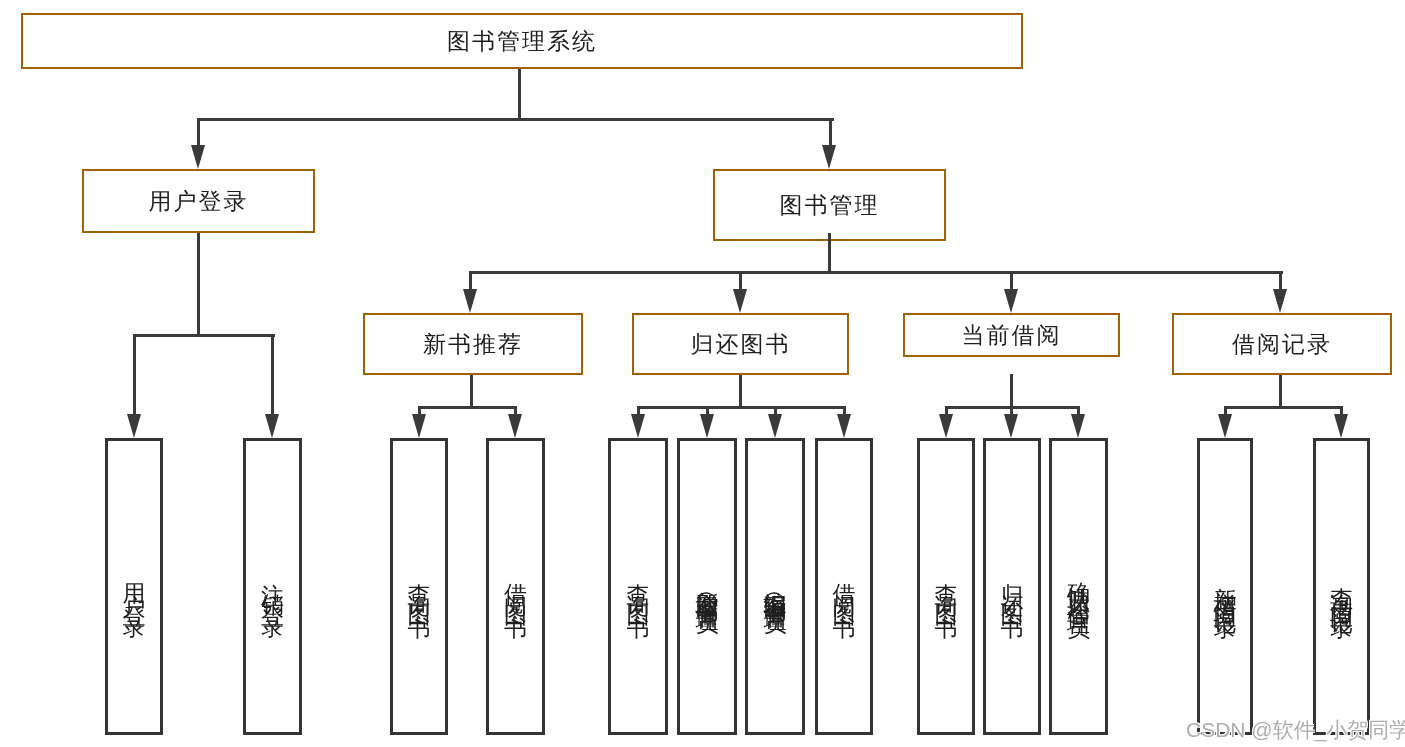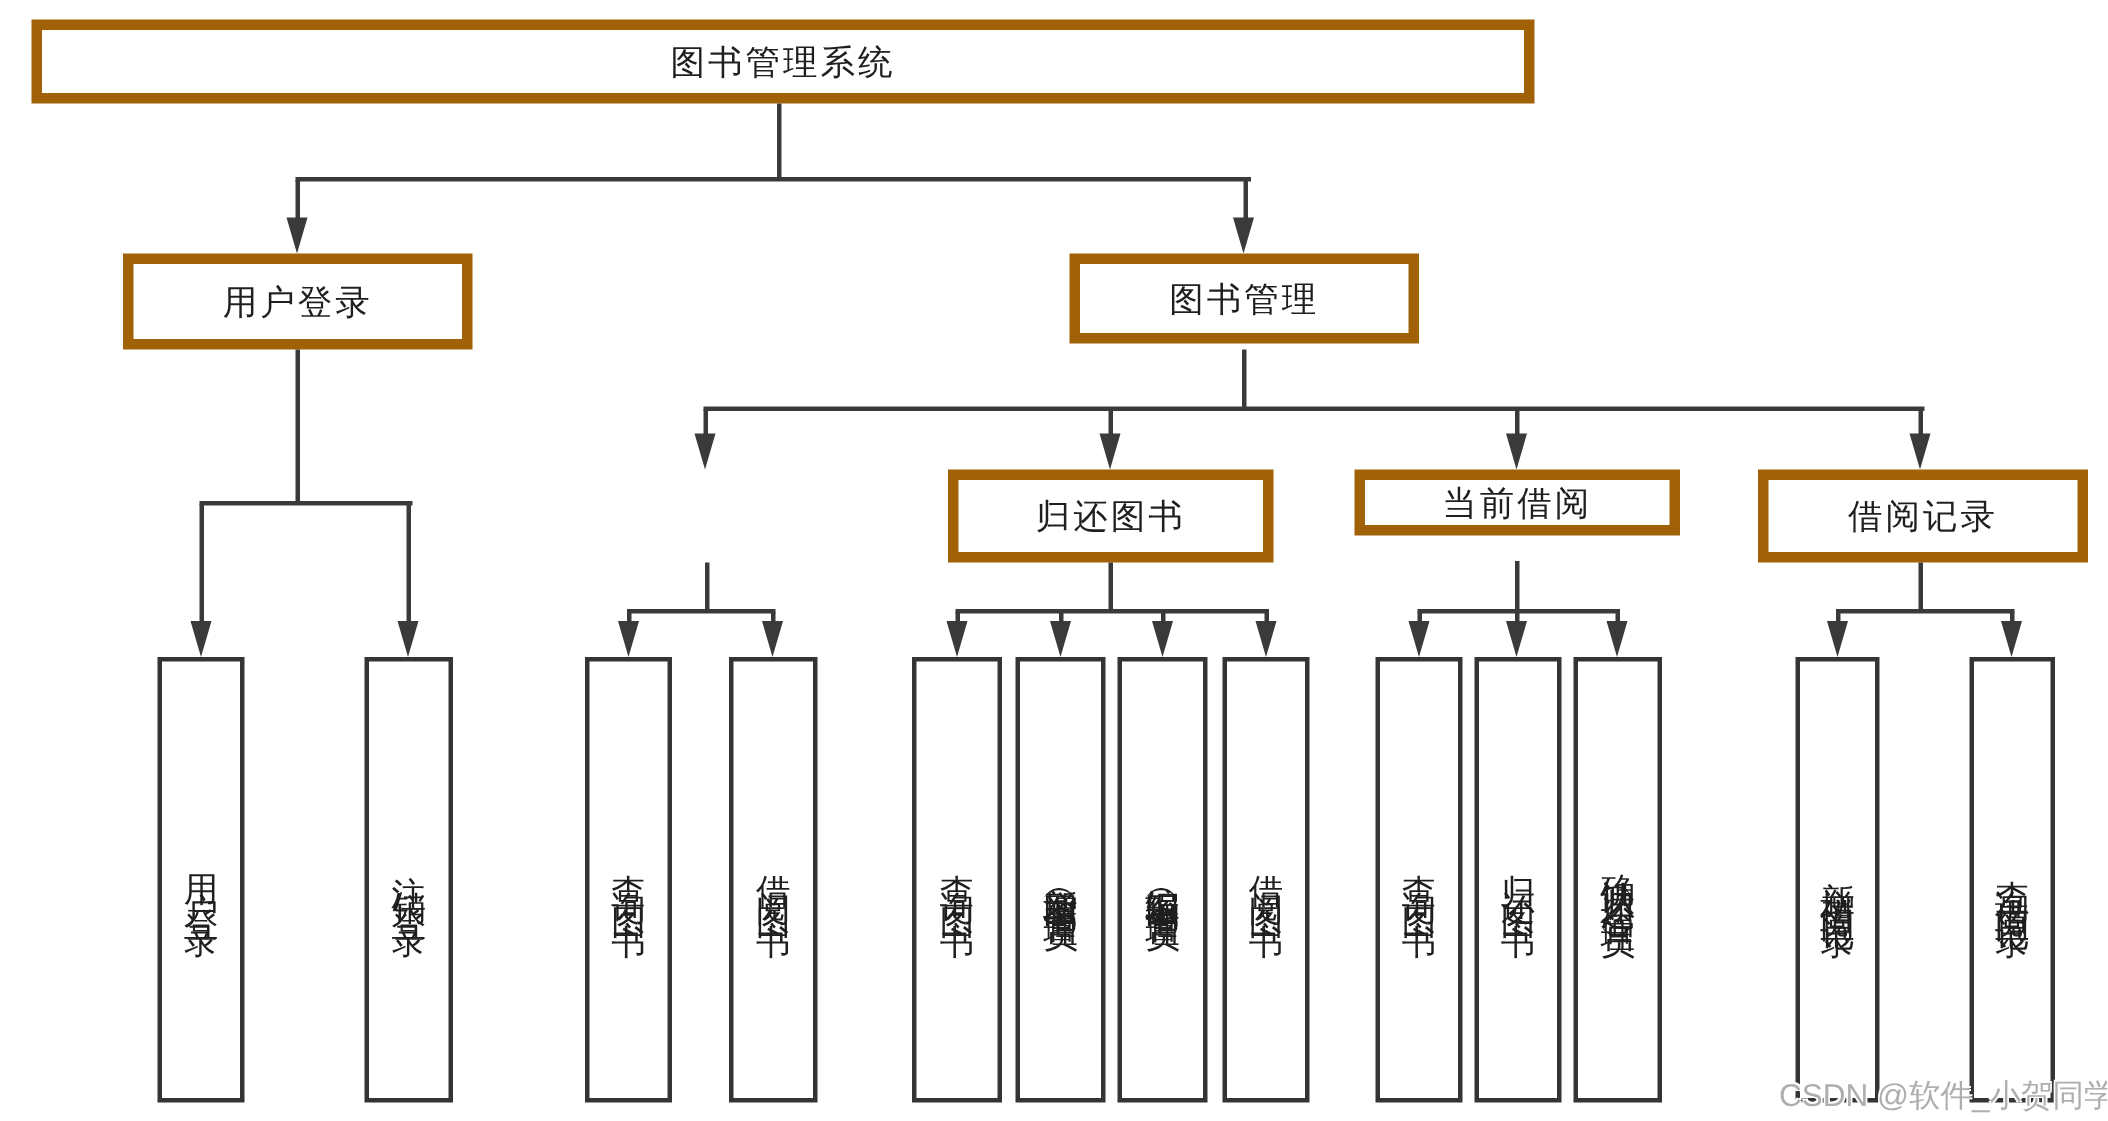--- a/index.html
+++ b/index.html
@@ -7,21 +7,21 @@
     position:relative;
     width:1405px;height:747px;
     background:#ffffff;
     font-family:"Liberation Sans","DejaVu Sans",sans-serif;
     overflow:hidden;
   }
   
   .hbox{
     position:absolute;
     box-sizing:border-box;
-    border:7px solid #a16207;
+    border:2px solid #a16207;
     background:#ffffff;
     display:flex;align-items:center;justify-content:center;
   }
   .hbox span{
     font-size:23px;color:#1f1f1f;letter-spacing:2px;white-space:nowrap;
   }
   
   .vbox{
     position:absolute;
     top:438px;height:297px;
@@ -66,21 +66,21 @@
   <div class="ln" style="left:518px;top:69px;width:3px;height:51px"></div>
   <div class="ln" style="left:197px;top:118px;width:637px;height:3px"></div>
   <div class="ln" style="left:197px;top:120px;width:3px;height:28px"></div>
   <div class="ln" style="left:829px;top:120px;width:3px;height:28px"></div>
   <div class="ar" style="left:191px;top:145px"></div>
   <div class="ar" style="left:822px;top:145px"></div>
 
   <div class="hbox" style="left:82px;top:169px;width:233px;height:64px">
     <span>用户登录</span>
   </div>
-  <div class="hbox" style="left:713px;top:169px;width:233px;height:60px">
+  <div class="hbox" style="left:713px;top:169px;width:233px;height:72px">
     <span>图书管理</span>
   </div>
 
   <div class="ln" style="left:197px;top:233px;width:3px;height:103px"></div>
   <div class="ln" style="left:133px;top:334px;width:142px;height:3px"></div>
   <div class="ln" style="left:133px;top:336px;width:3px;height:80px"></div>
   <div class="ln" style="left:271px;top:336px;width:3px;height:80px"></div>
   <div class="ar" style="left:127px;top:414px"></div>
   <div class="ar" style="left:265px;top:414px"></div>
 
@@ -88,20 +88,23 @@
   <div class="ln" style="left:469px;top:271px;width:814px;height:3px"></div>
   <div class="ln" style="left:469px;top:273px;width:3px;height:18px"></div>
   <div class="ln" style="left:739px;top:273px;width:3px;height:18px"></div>
   <div class="ln" style="left:1010px;top:273px;width:3px;height:18px"></div>
   <div class="ln" style="left:1279px;top:273px;width:3px;height:18px"></div>
   <div class="ar" style="left:463px;top:289px"></div>
   <div class="ar" style="left:733px;top:289px"></div>
   <div class="ar" style="left:1004px;top:289px"></div>
   <div class="ar" style="left:1273px;top:289px"></div>
 
+  <div class="hbox" style="left:363px;top:313px;width:220px;height:62px">
+    <span>新书推荐</span>
+  </div>
   <div class="hbox" style="left:632px;top:313px;width:217px;height:62px">
     <span>归还图书</span>
   </div>
   <div class="hbox" style="left:903px;top:313px;width:217px;height:44px">
     <span>当前借阅</span>
   </div>
   <div class="hbox" style="left:1172px;top:313px;width:220px;height:62px">
     <span>借阅记录</span>
   </div>
 

